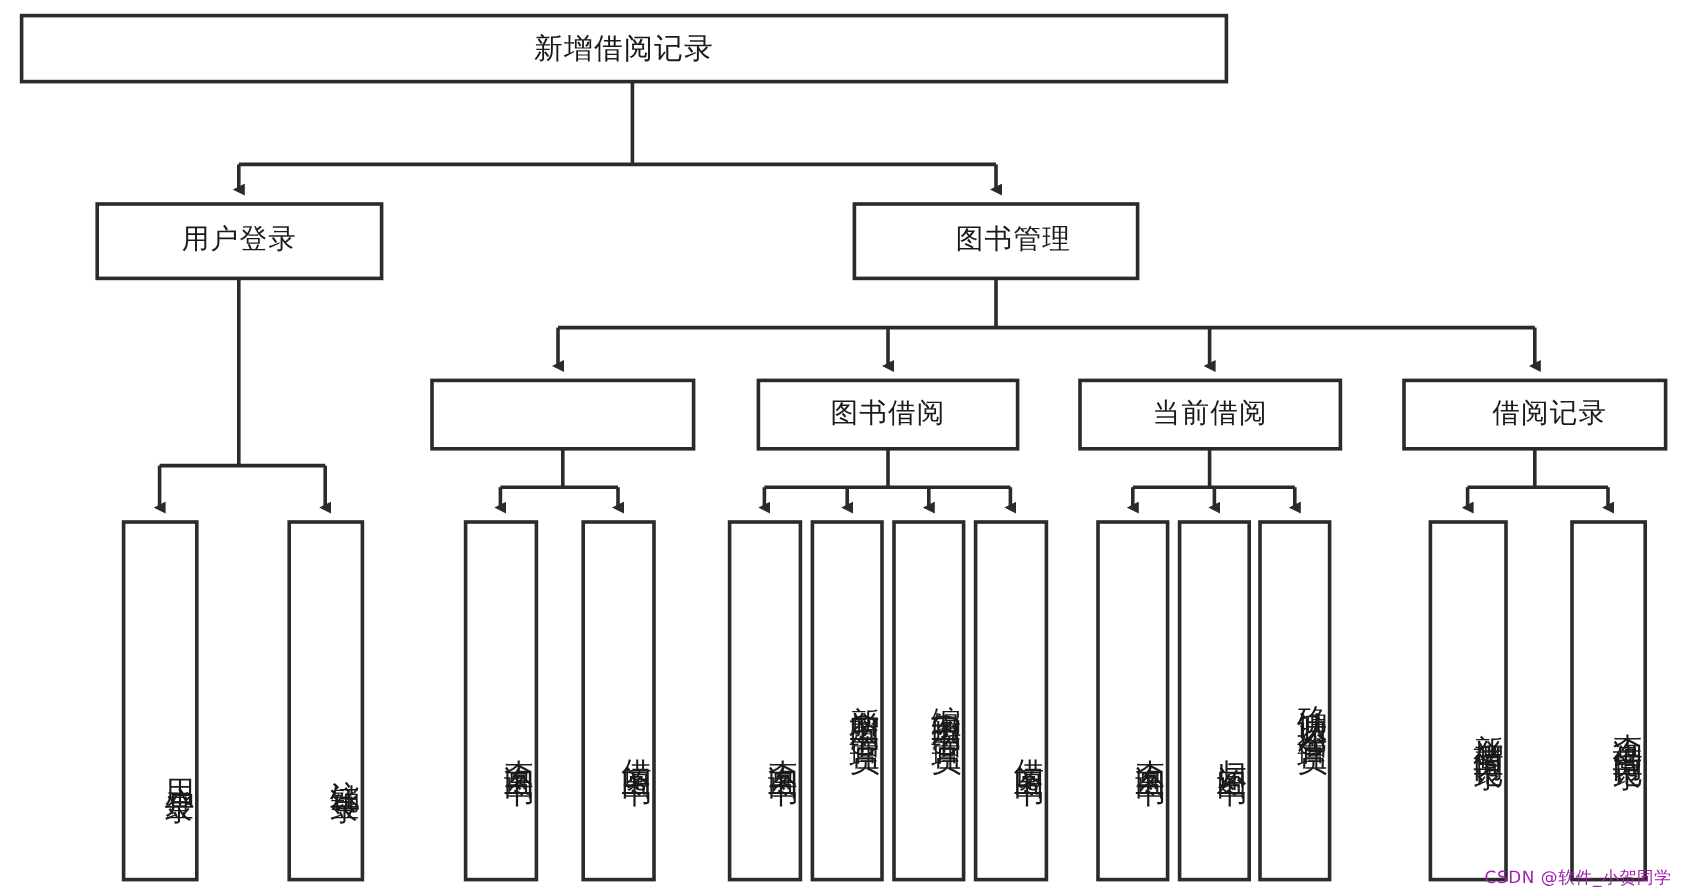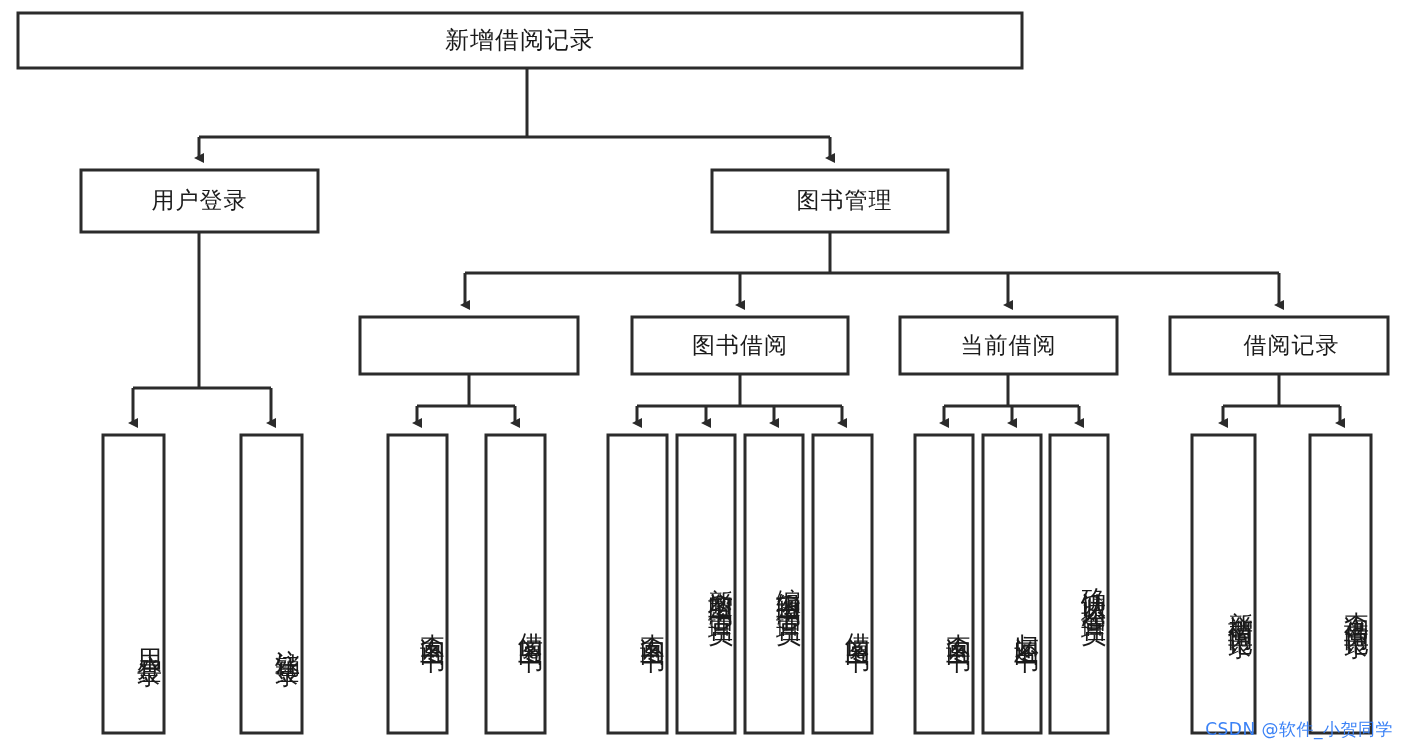--- a/index.html
+++ b/index.html
@@ -66,22 +66,22 @@
     font-size: 25px;
     letter-spacing: 5px;
     align-items: flex-start;
     justify-content: center;
     padding-top: 4px;
   }
   .watermark {
     position: absolute;
     right: 12px;
     bottom: 6px;
-    font-size: 17px;
-    color: #3b82f6;
+    font-size: 14px;
+    color: #a21caf;
     letter-spacing: 0.5px;
     white-space: nowrap;
     font-family: "DejaVu Sans", "Liberation Sans", sans-serif;
   }
 </style>
 </head>
 <body>
 
 <div id="diagram-root">
 

